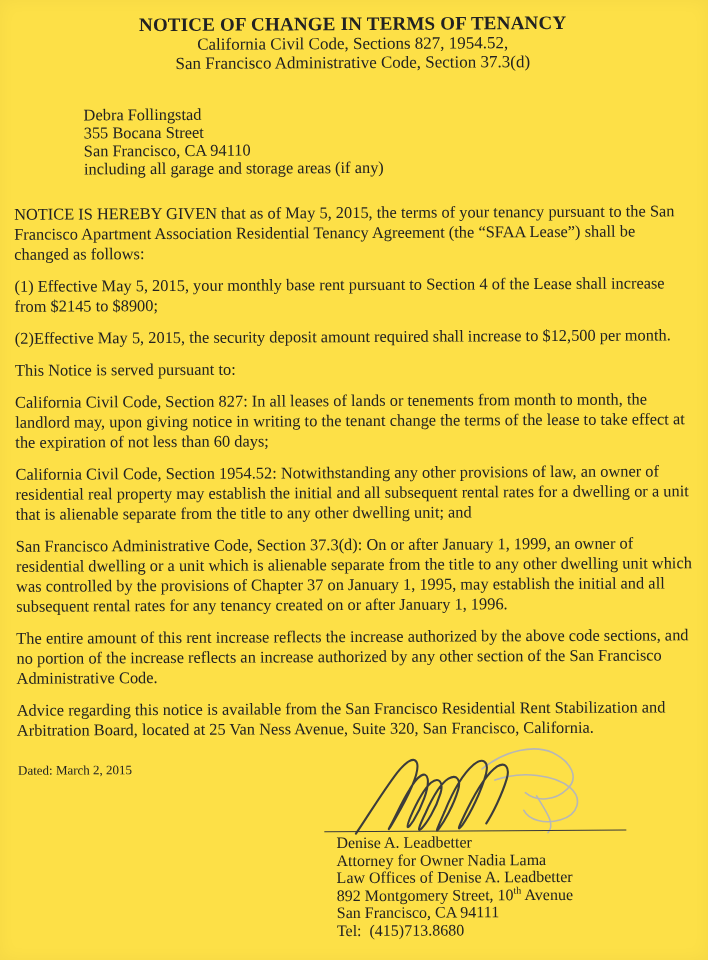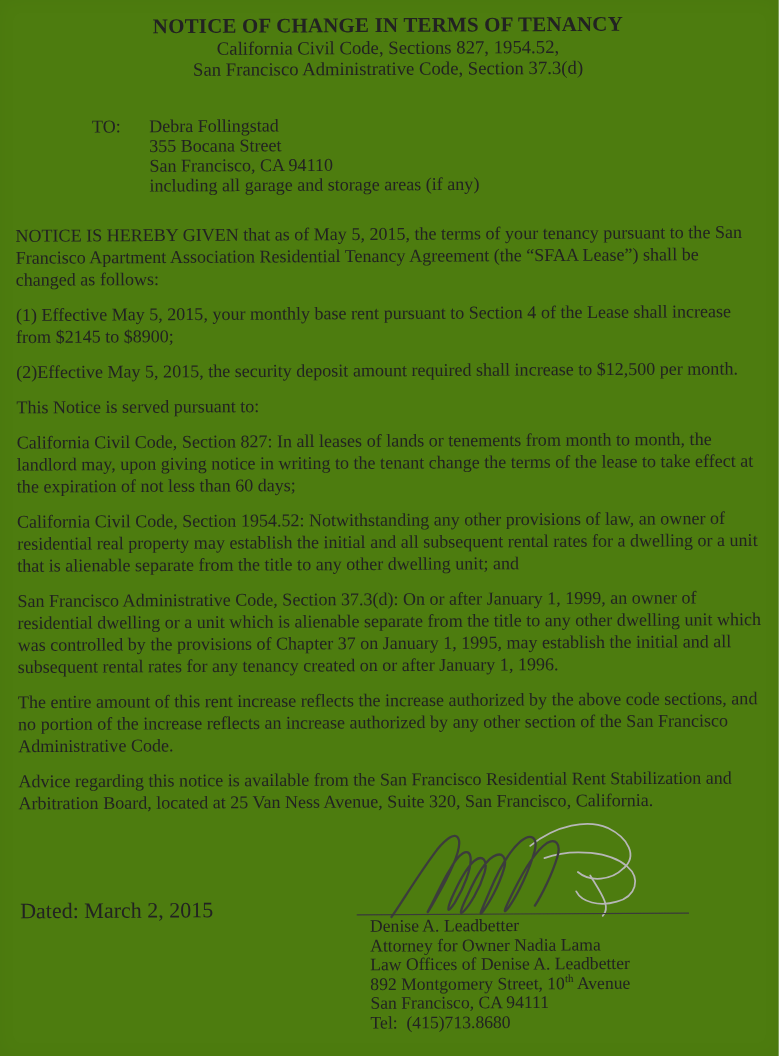--- a/index.html
+++ b/index.html
@@ -1,20 +1,20 @@
 <!DOCTYPE html>
 <html><head>
 <meta charset="utf-8">
 <style>
   html,body{margin:0;padding:0;background:#e9e9e9;}
   .page{
     position:relative;
     width:708px;height:960px;
     margin:0 auto;
-    background:#4d7c0f;
+    background:#fde047;
     color:#222;
     font-family:"Liberation Serif","DejaVu Serif",serif;
     overflow:hidden;
     box-shadow:inset 0 0 18px rgba(0,0,0,0.04);
   }
   .content{
     position:absolute;inset:0;
     padding:13px 14px 0 15px;
     transform:rotate(-0.3deg);
     transform-origin:50% 40%;
@@ -34,22 +34,22 @@
     display:flex;
     margin:33px 0 0 70px;
     font-size:16.4px;
     line-height:18px;
   }
   .to-label{width:52px;flex:0 0 52px;}
   .doc-body{margin-top:26px;font-size:16.4px;line-height:20px;}
   .para{margin:0 0 12px 0;}
   .sig-area{position:absolute;left:0;top:0;width:708px;height:960px;pointer-events:none;}
   .dated{
-    position:absolute;left:16px;top:816px;
-    font-size:20px;
+    position:absolute;left:16px;top:761px;
+    font-size:13px;
     text-align:right;
   }
   .sig-col{position:absolute;left:322px;top:750px;width:316px;}
   .sig-scribble{position:absolute;left:8px;top:-6px;width:300px;height:92px;overflow:visible;}
   .sig-line{
     position:absolute;left:0;top:81px;width:302px;height:0;
     border-top:1.6px solid #3a3a3a;
   }
   .sig-text{
     position:absolute;left:12px;top:84px;width:300px;
@@ -64,21 +64,20 @@
 <div class="page">
   <div class="content">
 
     <div class="doc-header">
       <div class="doc-title">NOTICE OF CHANGE IN TERMS OF TENANCY</div>
       <div class="doc-subtitle">California Civil Code, Sections 827, 1954.52,</div>
       <div class="doc-subtitle">San Francisco Administrative Code, Section 37.3(d)</div>
     </div>
 
     <div class="to-block">
-      <span class="to-label">TO:</span>
       <div>
         <div>Debra Follingstad</div>
         <div>355 Bocana Street</div>
         <div>San Francisco, CA 94110</div>
         <div>including all garage and storage areas (if any)</div>
       </div>
     </div>
 
     <div class="doc-body">
       <p class="para">NOTICE IS HEREBY GIVEN that as of May 5, 2015, the terms of your tenancy pursuant to the San Francisco Apartment Association Residential Tenancy Agreement (the “SFAA Lease”) shall be changed as follows:</p>

